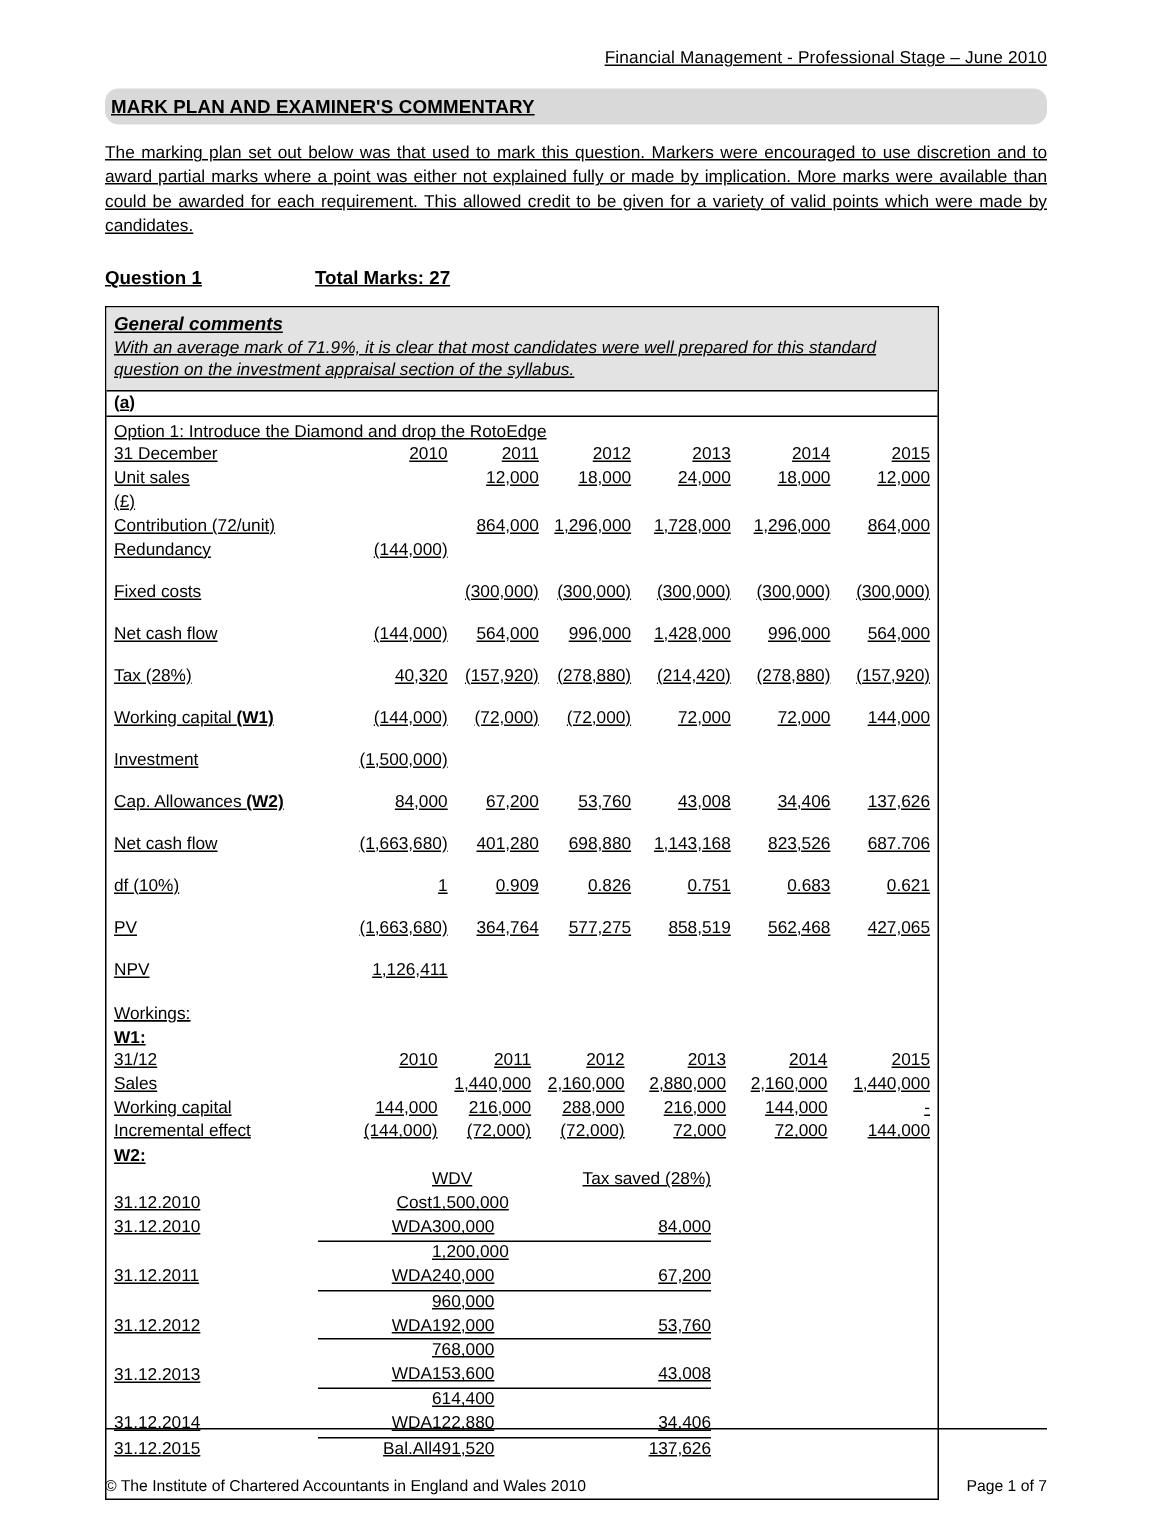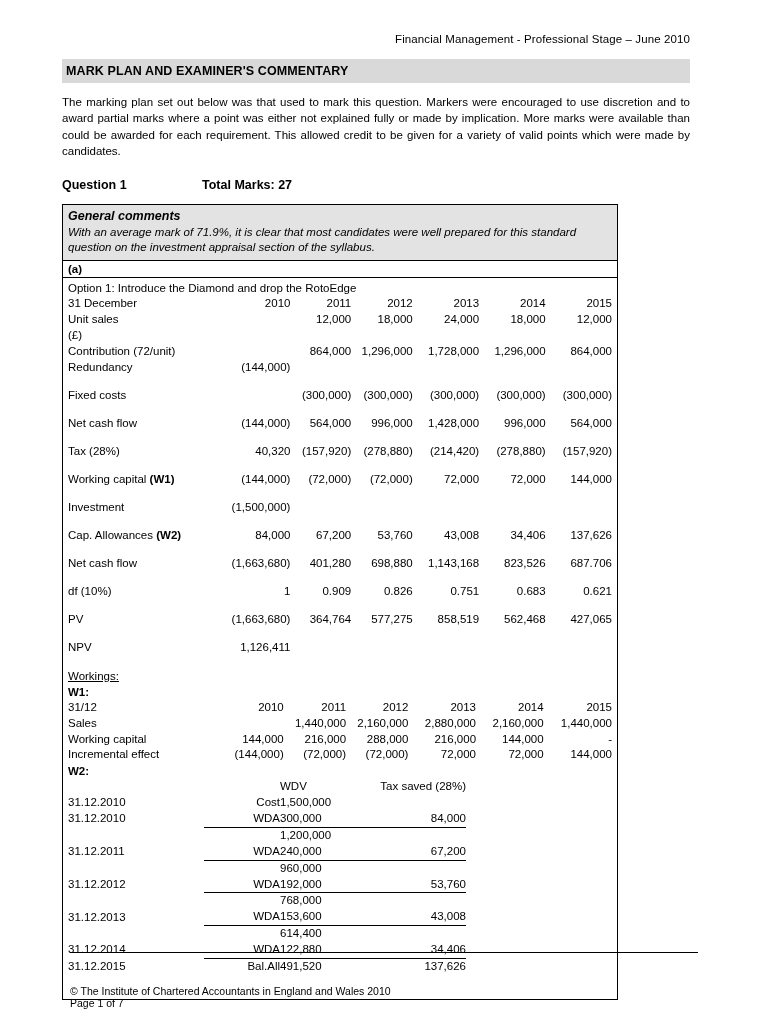--- a/index.html
+++ b/index.html
@@ -17,40 +17,42 @@
   }
   .page {
     position: absolute;
     left: 0; top: 0;
     width: 768px;
     height: 1024px;
     padding: 0;
   }
   .content {
     position: absolute;
-    left: 62px;
+    left: 70px;
     top: 0;
     width: 628px;
+    text-decoration: underline;
   }
 
   
   .doc-header {
     text-align: right;
     font-size: 11.5px;
     margin-top: 33px;
     letter-spacing: .1px;
   }
 
   .banner {
     background: #d9d9d9;
     font-weight: bold;
     font-size: 12.5px;
     padding: 5px 4px 5px 4px;
     margin-top: 14px;
     letter-spacing: .1px;
+    border-radius: 9px;
   }
 
   .intro {
     font-size: 11.5px;
     text-align: justify;
     line-height: 1.42;
     margin-top: 11px;
   }
 
   .qline {
@@ -152,21 +154,20 @@
     border-top: 1px solid #000;
   }
   .footer {
     position: absolute;
     left: 70px;
     top: 985px;
     width: 628px;
     font-size: 10.5px;
     display: flex;
     justify-content: space-between;
-    flex-direction: column;
   }
 </style>
 </head>
 <body>
 
 <div class="page">
   <div class="content">
 
     <div class="doc-header">Financial Management - Professional Stage – June 2010</div>
 

